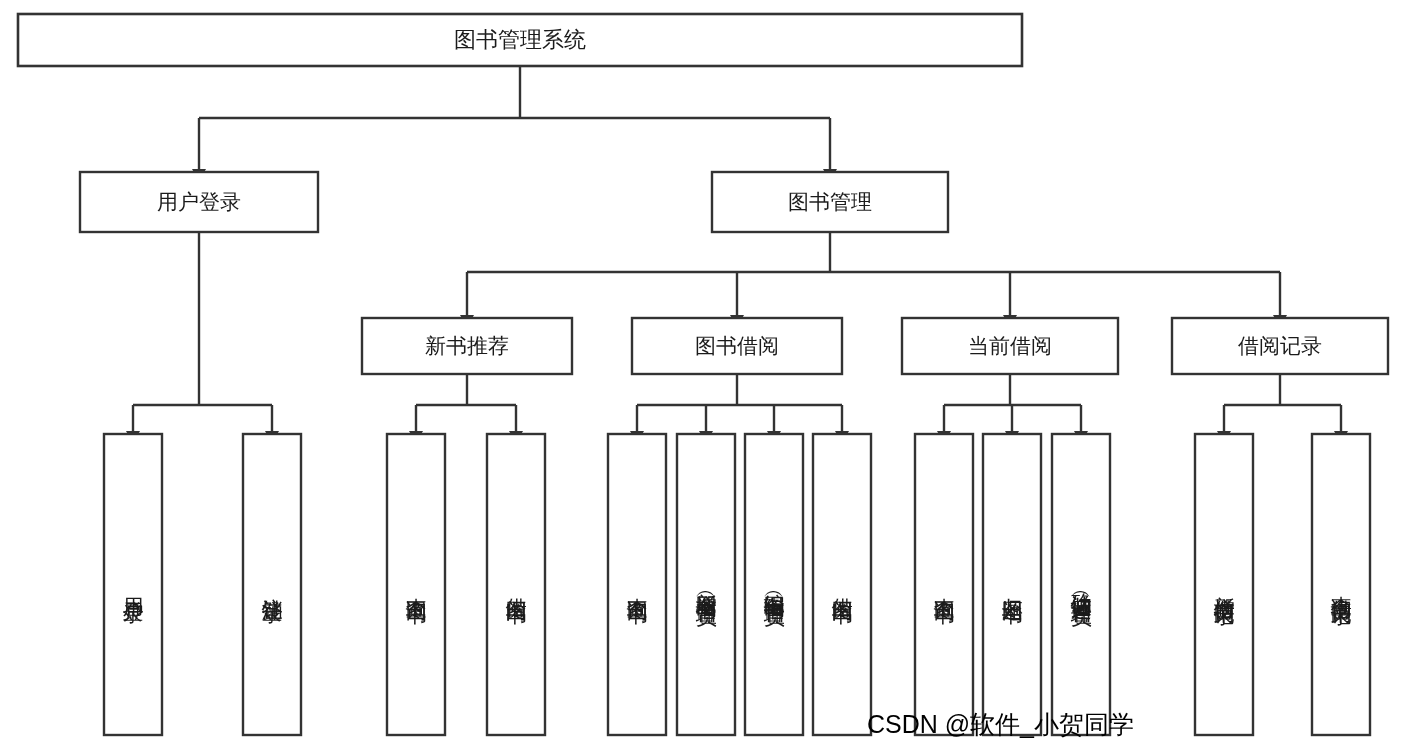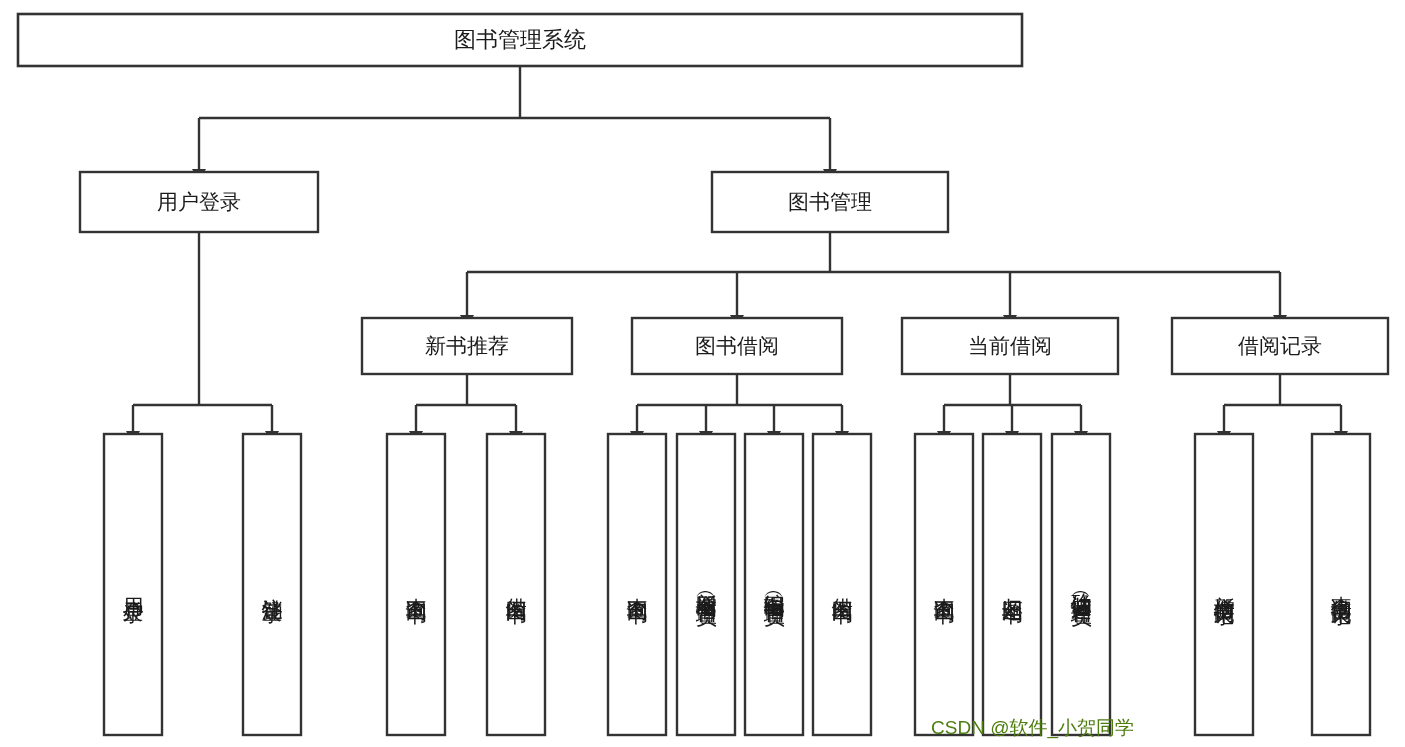--- a/index.html
+++ b/index.html
@@ -72,22 +72,22 @@
     color: #1b1b1b;
     letter-spacing: 2px;
     white-space: nowrap;
     text-align: center;
   }
   .watermark {
     position: absolute;
     right: 14px;
     bottom: 6px;
     font-family: "Liberation Sans", sans-serif;
-    font-size: 19px;
-    color: #4d7c0f;
+    font-size: 25px;
+    color: #000000;
     white-space: nowrap;
     user-select: none;
   }
 </style>
 </head>
 <body>
 
 <div id="diagram-root">
   <svg class="flow" viewBox="0 0 1405 747" xmlns="http://www.w3.org/2000/svg">
     <defs>

